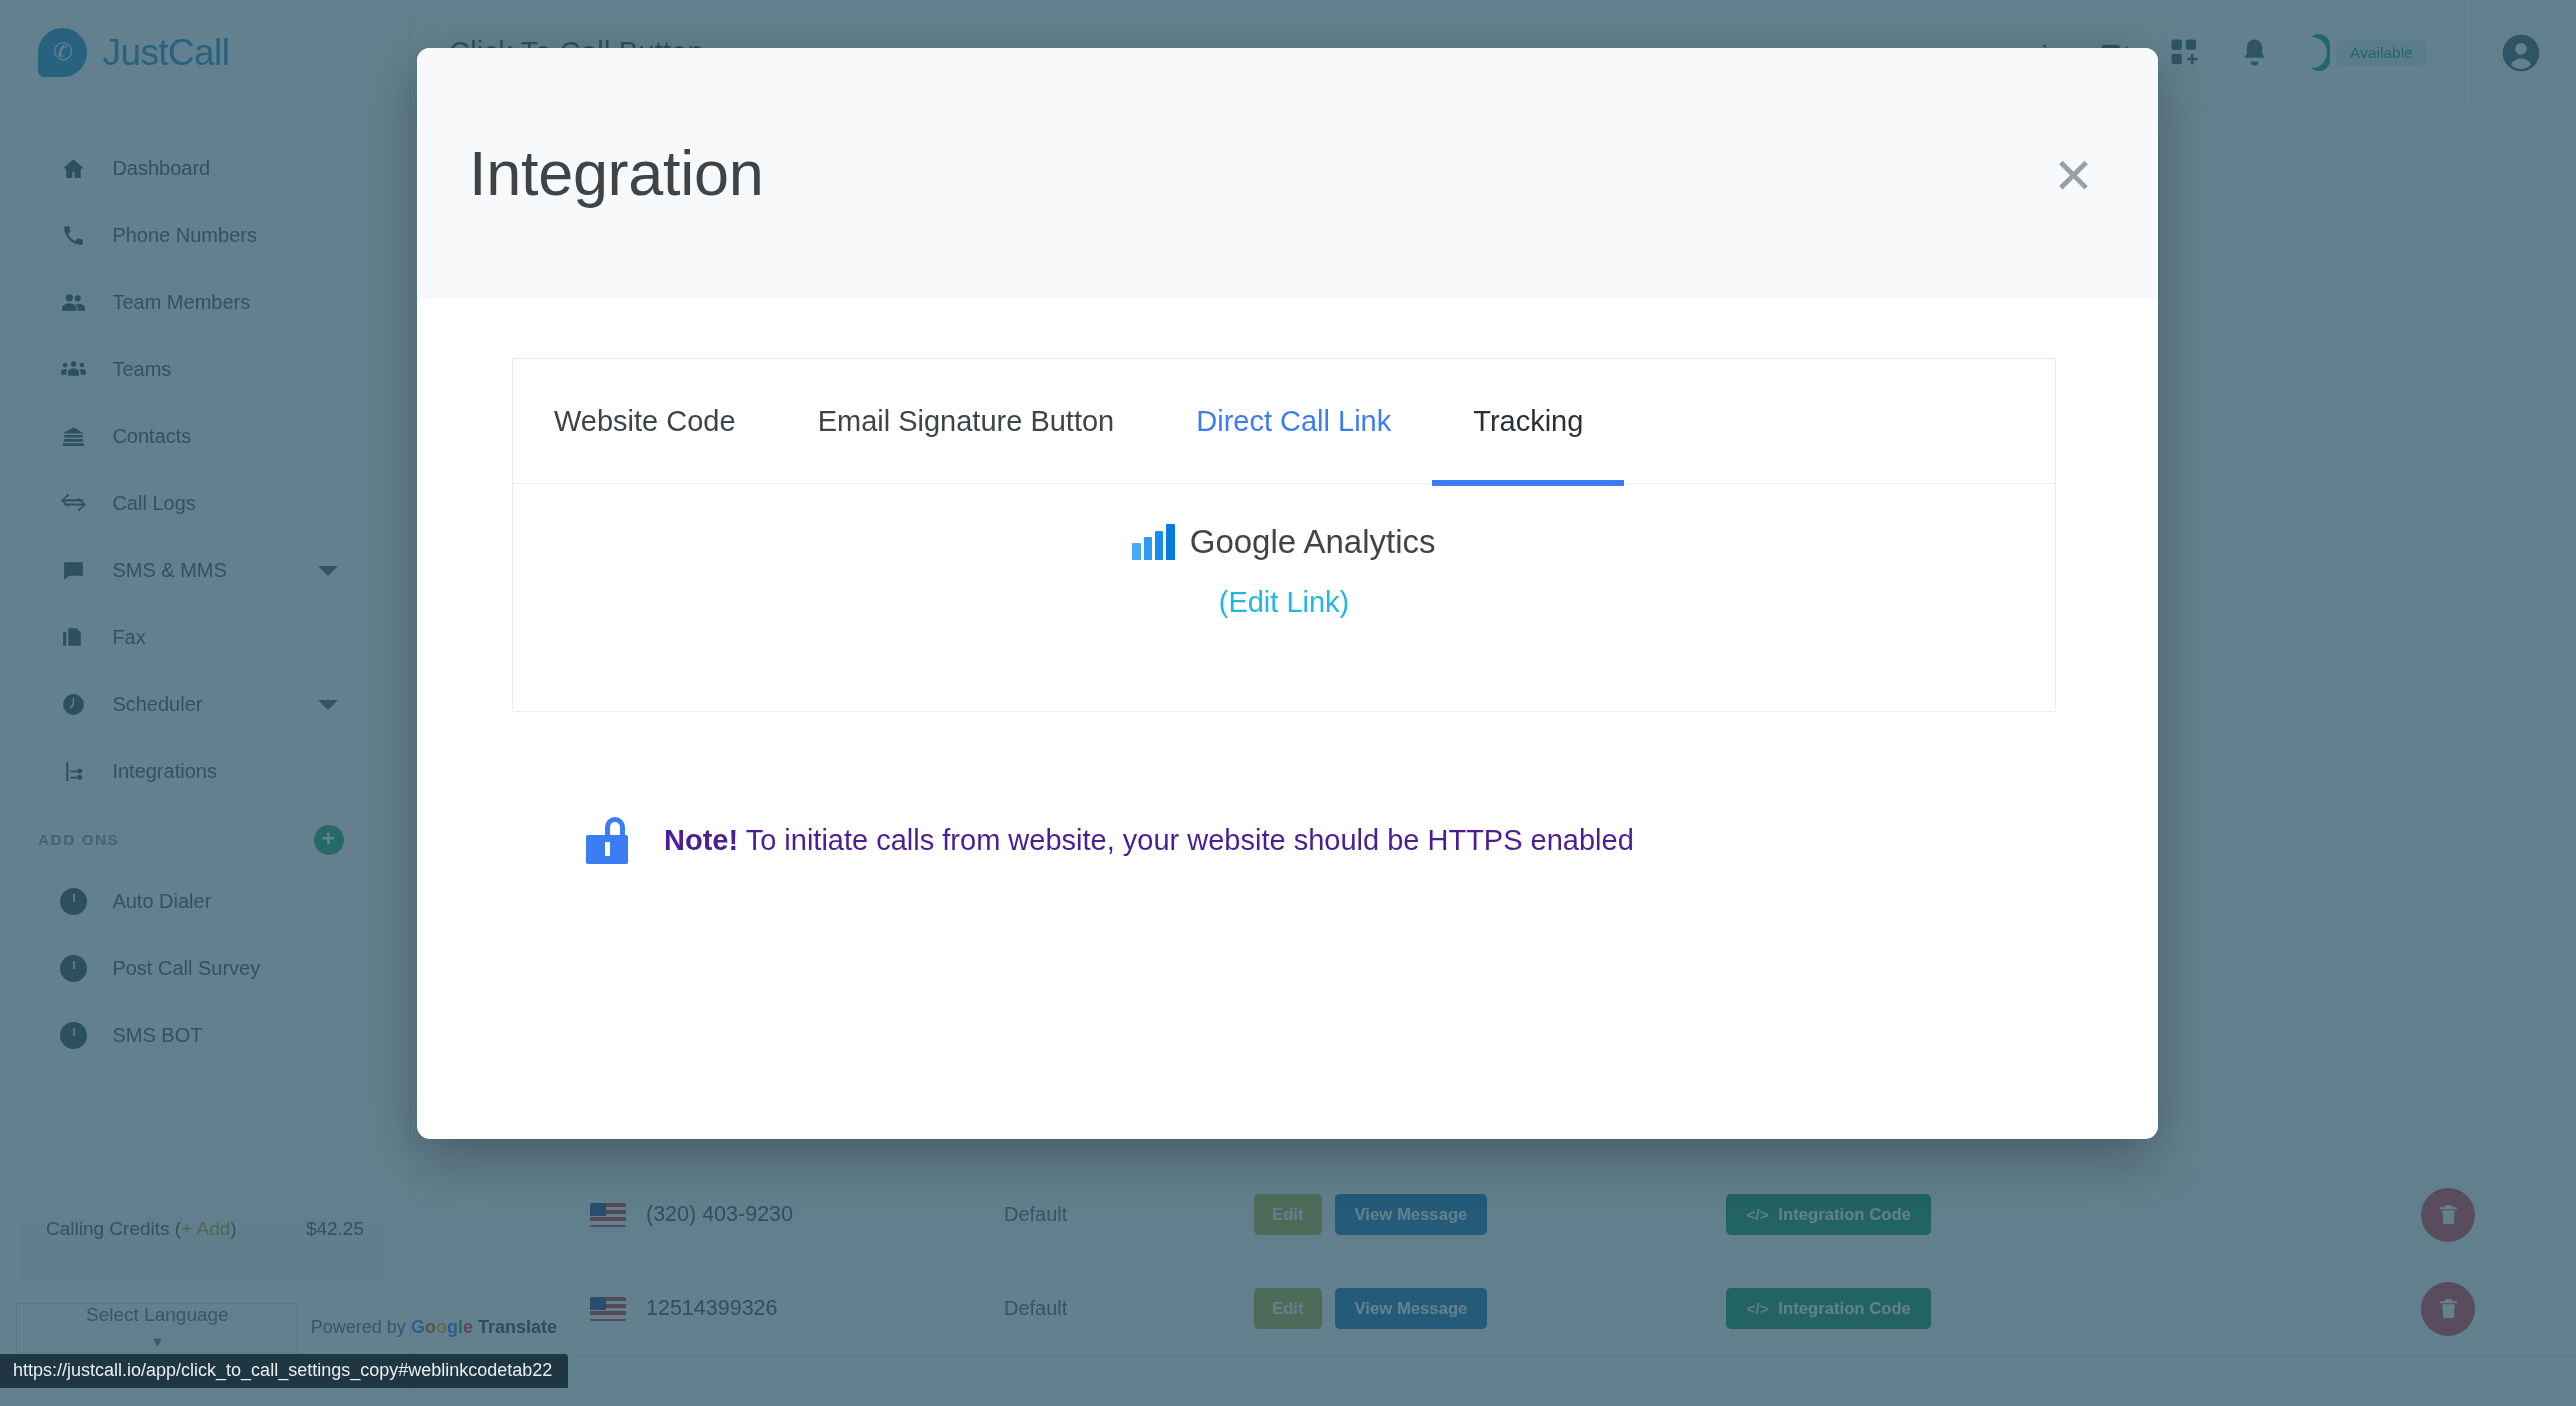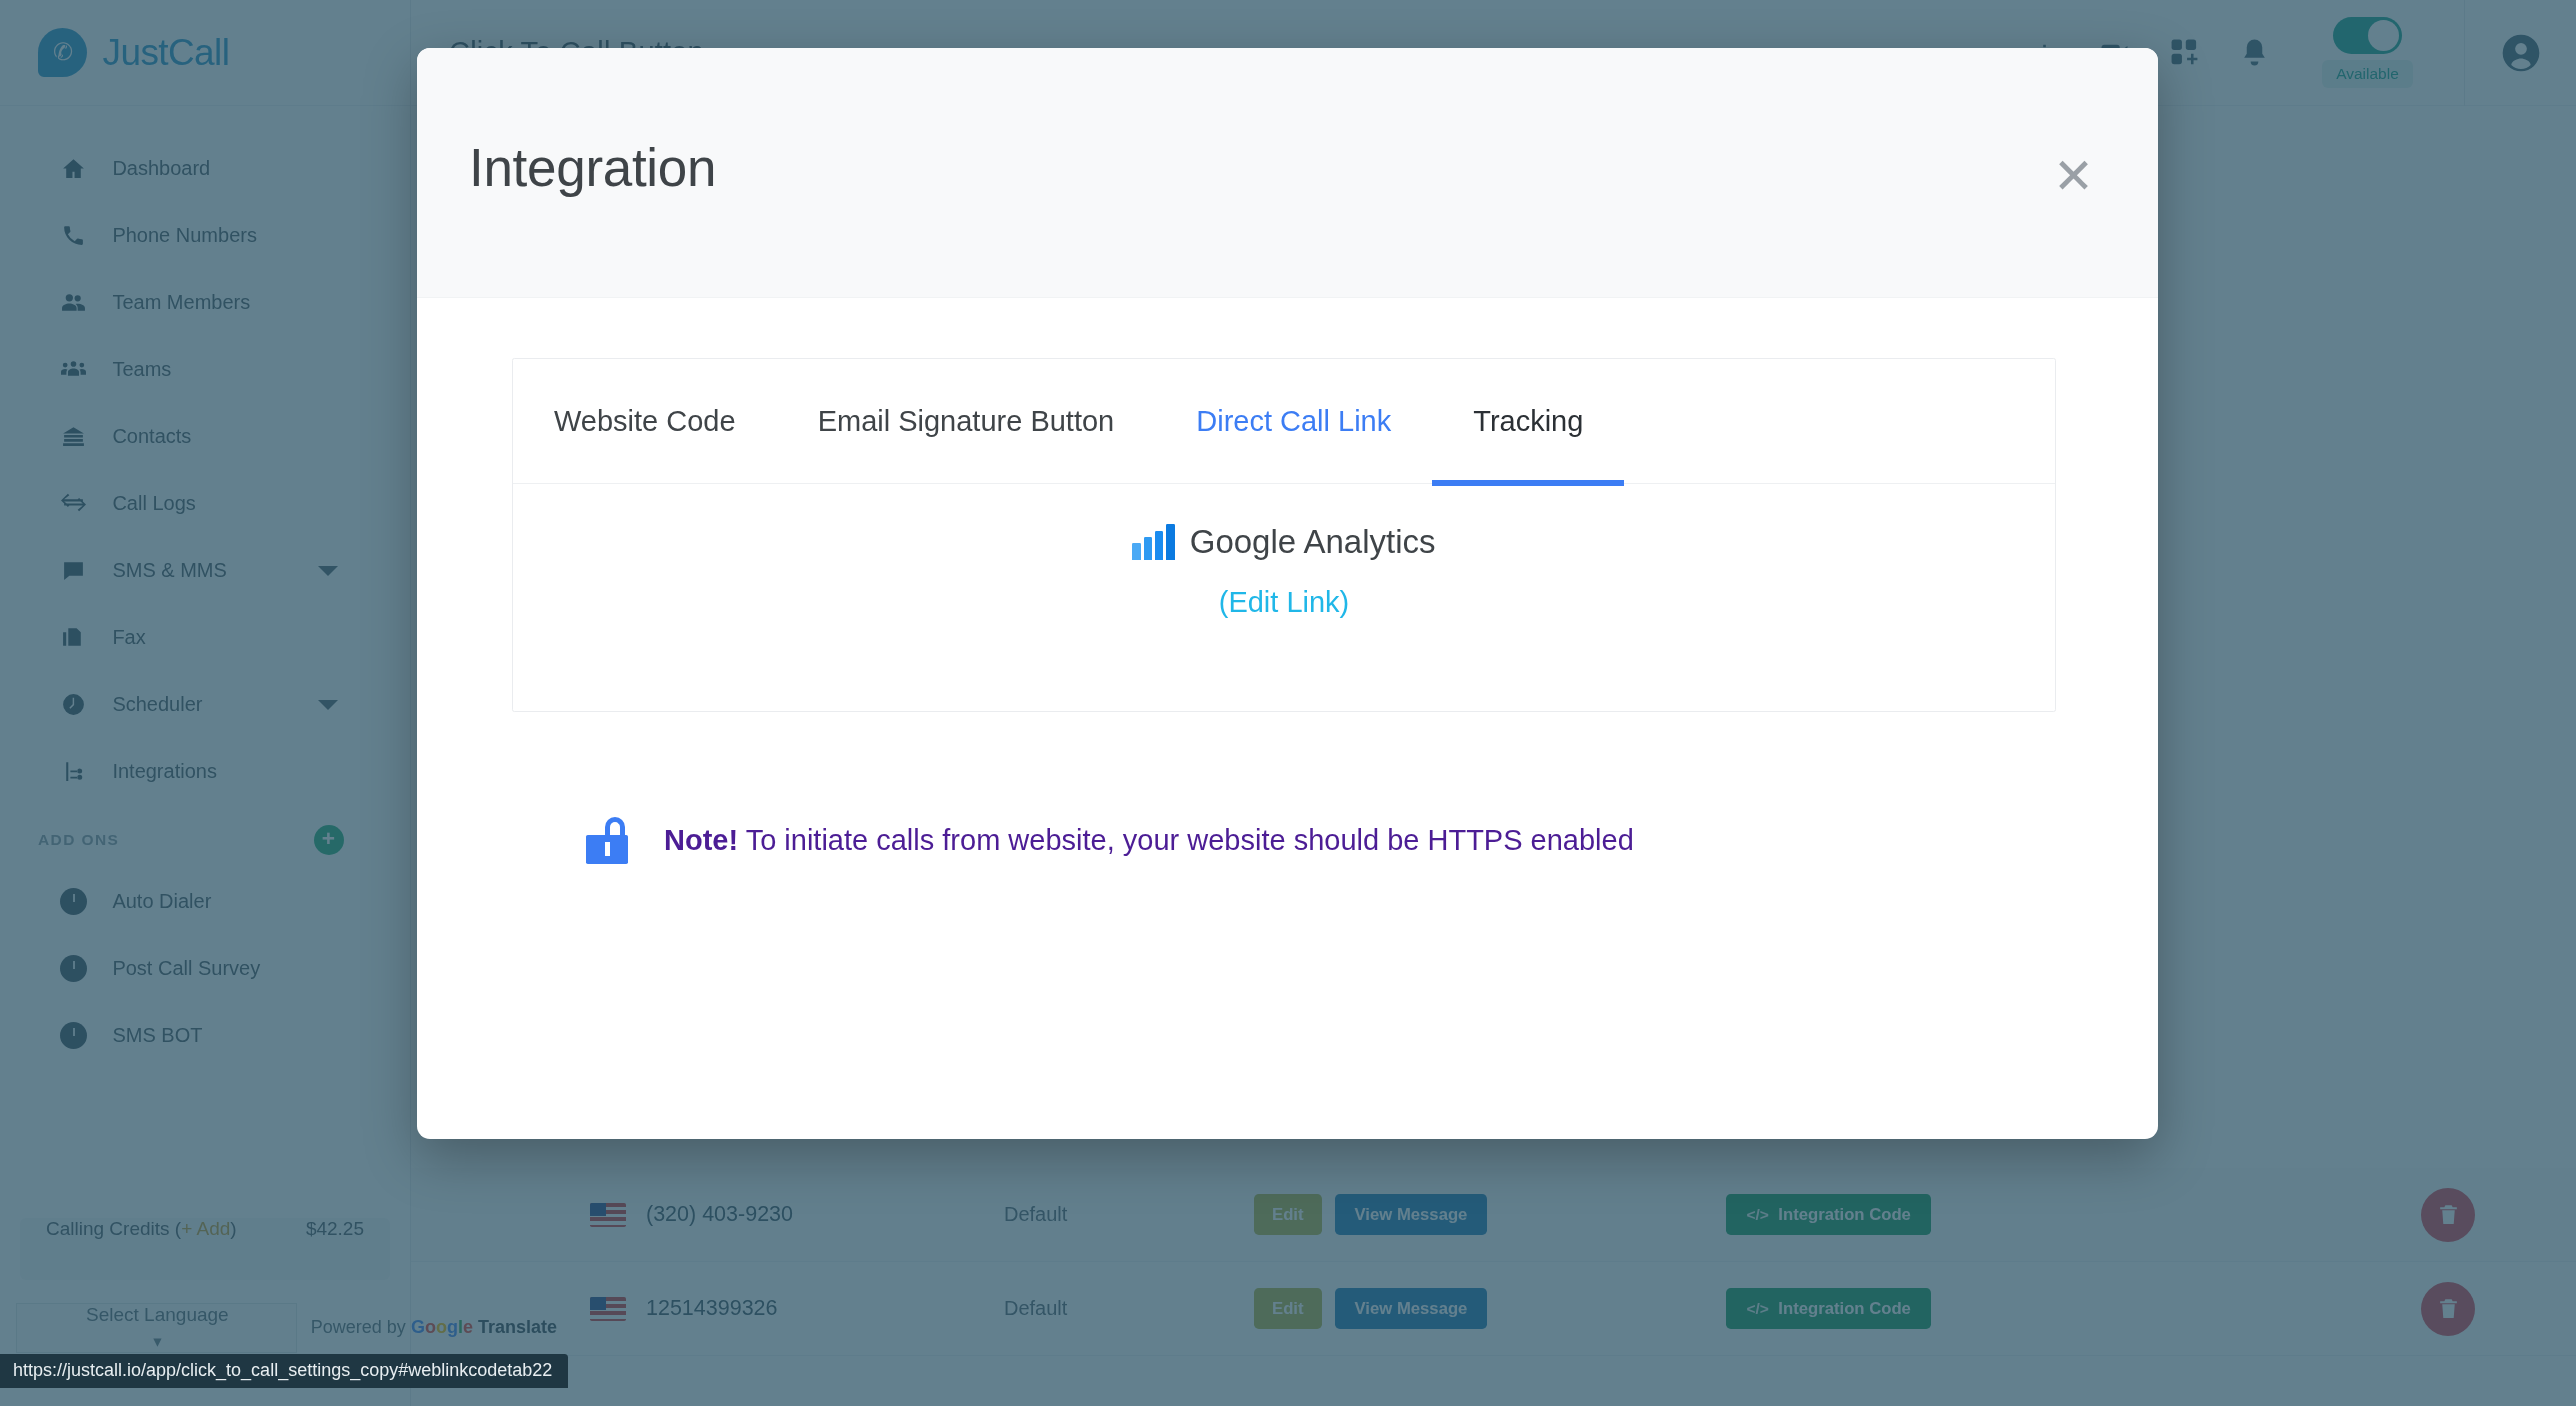--- a/index.html
+++ b/index.html
@@ -119,21 +119,21 @@
     border-bottom: 0.6px solid #edf0f2;
   }
   #page-title {
     font-size: 29px; color: #3e525e; padding-left: 38px; letter-spacing: 0.2px;
   }
   #topbar-actions {
     margin-left: auto; display: flex; align-items: center; gap: 37px; padding-right: 0;
   }
   .top-ico { width: 33px; height: 33px; color: #44606f; display: flex; align-items: center; justify-content: center; }
   .top-ico svg { width: 31px; height: 31px; fill: currentColor; }
-  #avail-wrap { display: flex; flex-direction: column; align-items: center; gap: 6px; width: 119px; }
+  #avail-wrap { display: flex; flex-direction: row; align-items: center; gap: 6px; width: 119px; }
   #avail-toggle {
     width: 69px; height: 37px; border-radius: 18.5px; background: #17a08b; position: relative;
   }
   #avail-toggle .knob {
     position: absolute; right: 3px; top: 3px; width: 31px; height: 31px; border-radius: 50%;
     background: #ffffff;
   }
   #avail-pill {
     background: #e3f4ef; color: #17a08b; font-size: 15.5px; padding: 4.8px 14.3px; border-radius: 6px;
   }
@@ -194,21 +194,21 @@
     background: #ffffff; border-radius: 13px;
     box-shadow: 0 18px 54px rgba(0,0,0,.28);
     overflow: hidden;
   }
   #modal-header {
     height: 250px; background: #f8f9fa; position: relative;
     border-bottom: 0.6px solid #f1f3f4;
   }
   #modal-title {
     position: absolute; left: 52px; top: 89px;
-    font-size: 53px; color: #3f4448; font-weight: 400; letter-spacing: -0.3px;
+    font-size: 63px; color: #3f4448; font-weight: 400; letter-spacing: -0.3px;
   }
   #modal-close {
     position: absolute; right: 57px; top: 103px;
     width: 55px; height: 55px; color: #9aa0a6; font-size: 49px; line-height: 50px;
     text-align: center; font-weight: 300;
   }
 
   #tabs-card {
     position: absolute; left: 95px; top: 310px; width: 1544px;
     border: 0.6px solid #eaecef; border-radius: 2.4px; background: #ffffff;

